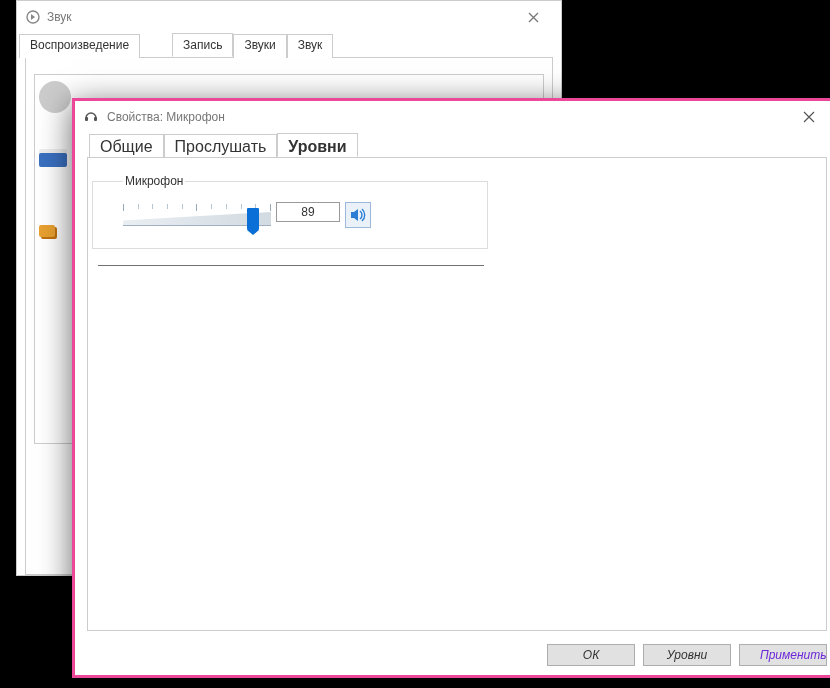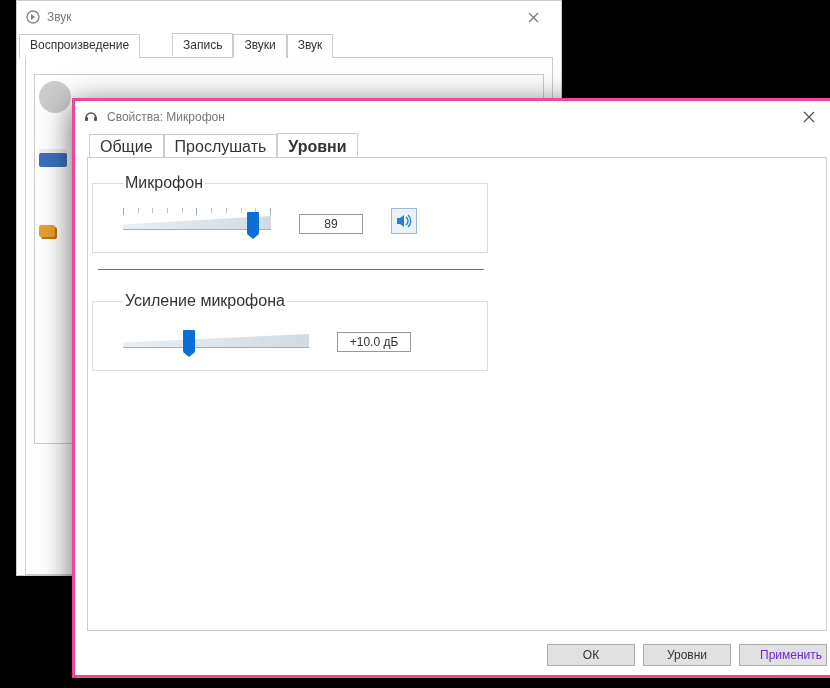--- a/index.html
+++ b/index.html
@@ -123,24 +123,24 @@
     }
 
     fieldset.group {
       border: 1px solid #dcdcdc;
       width: 396px;
       position: relative;
       padding: 14px 12px 18px 30px;
       margin-bottom: 14px;
     }
     fieldset.group legend {
-      font-size: 16px; padding: 0 2px;
-    }
-
-    .slider-row { display: flex; align-items: flex-end; gap: 28px; }
+      font-size: 12px; padding: 0 2px;
+    }
+
+    .slider-row { display: flex; align-items: flex-start; gap: 5px; }
 
     
     .slider-track {
       width: 148px; height: 28px; position: relative;
     }
     .wedge {
       position: absolute; left: 0; top: 10px;
       width: 148px; height: 14px;
       background: linear-gradient(to right, #e9eef2, #d2dbe1);
       clip-path: polygon(0 60%, 100% 0, 100% 100%, 0 100%);
@@ -185,21 +185,21 @@
       border: none; border-top: 1px solid #707070;
       width: 386px; margin: 16px 0 22px 6px;
     }
 
     .slider2 { width: 186px; }
 
     .mic-footer {
       height: 48px; display: flex; align-items: center; justify-content: flex-end;
       gap: 8px; padding: 0 12px;
     }
-    .win-btn.wide { width: 88px; }
+    .win-btn.wide { width: 88px; font-style: italic; }
     .win-btn.disabled { color: #6d28d9; }
 
     
     .hs-icon { width: 16px; height: 16px; }
   </style>
 </head>
 <body>
 
 <div class="sound-win">
   <div class="sound-title">
@@ -293,30 +293,20 @@
             <path d="M2 6 H5 L9 3 V15 L5 12 H2 Z" fill="#2b7ed3"></path>
             <path d="M11 5 A5 5 0 0 1 11 13" fill="none" stroke="#2b7ed3" stroke-width="1.4"></path>
             <path d="M13 3 A8 8 0 0 1 13 15" fill="none" stroke="#2b7ed3" stroke-width="1.4"></path>
           </svg>
         </div>
       </div>
     </fieldset>
 
     <hr class="sep-line">
 
-    <fieldset class="group">
-      <legend>Усиление микрофона</legend>
-      <div class="slider-row">
-        <div class="slider-track slider2">
-          <div class="wedge" style="width:186px"></div>
-          <div class="thumb" style="left:60px"></div>
-        </div>
-        <div class="val-box" style="width:74px">+10.0 дБ</div>
-      </div>
-    </fieldset>
 
   </div>
 
   <div class="mic-footer">
     <button class="win-btn wide">ОК</button>
     <button class="win-btn wide">Уровни</button>
     <button class="win-btn wide disabled">Применить</button>
   </div>
 </div>
 

